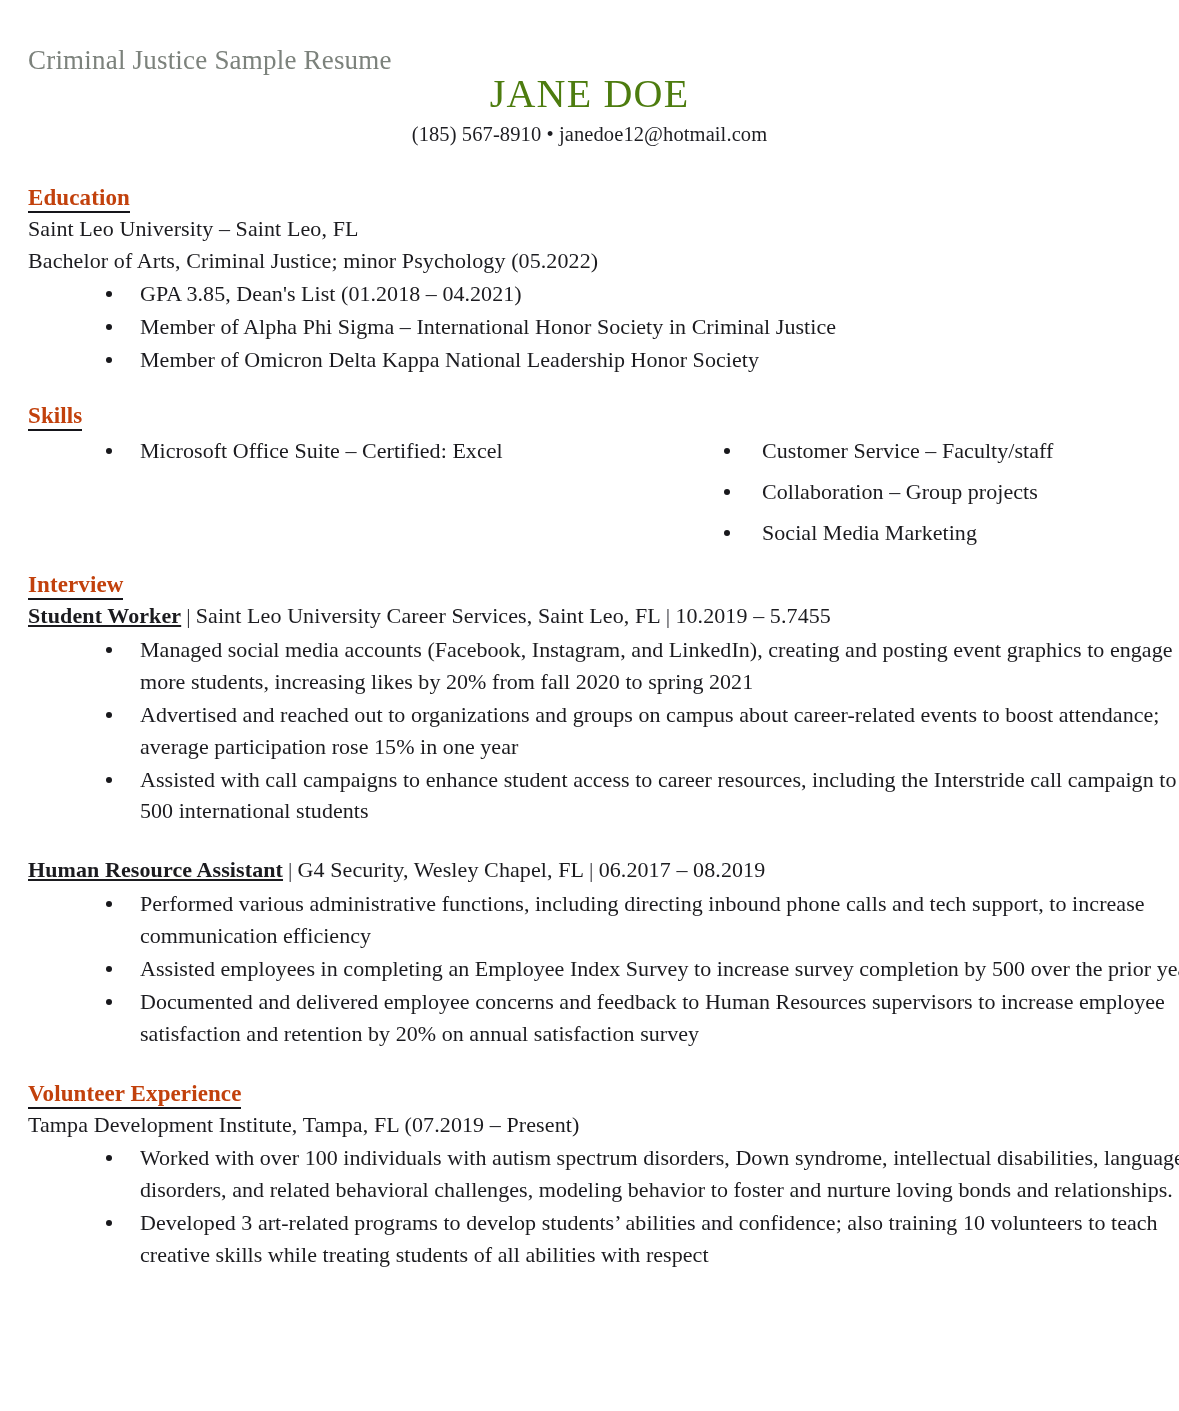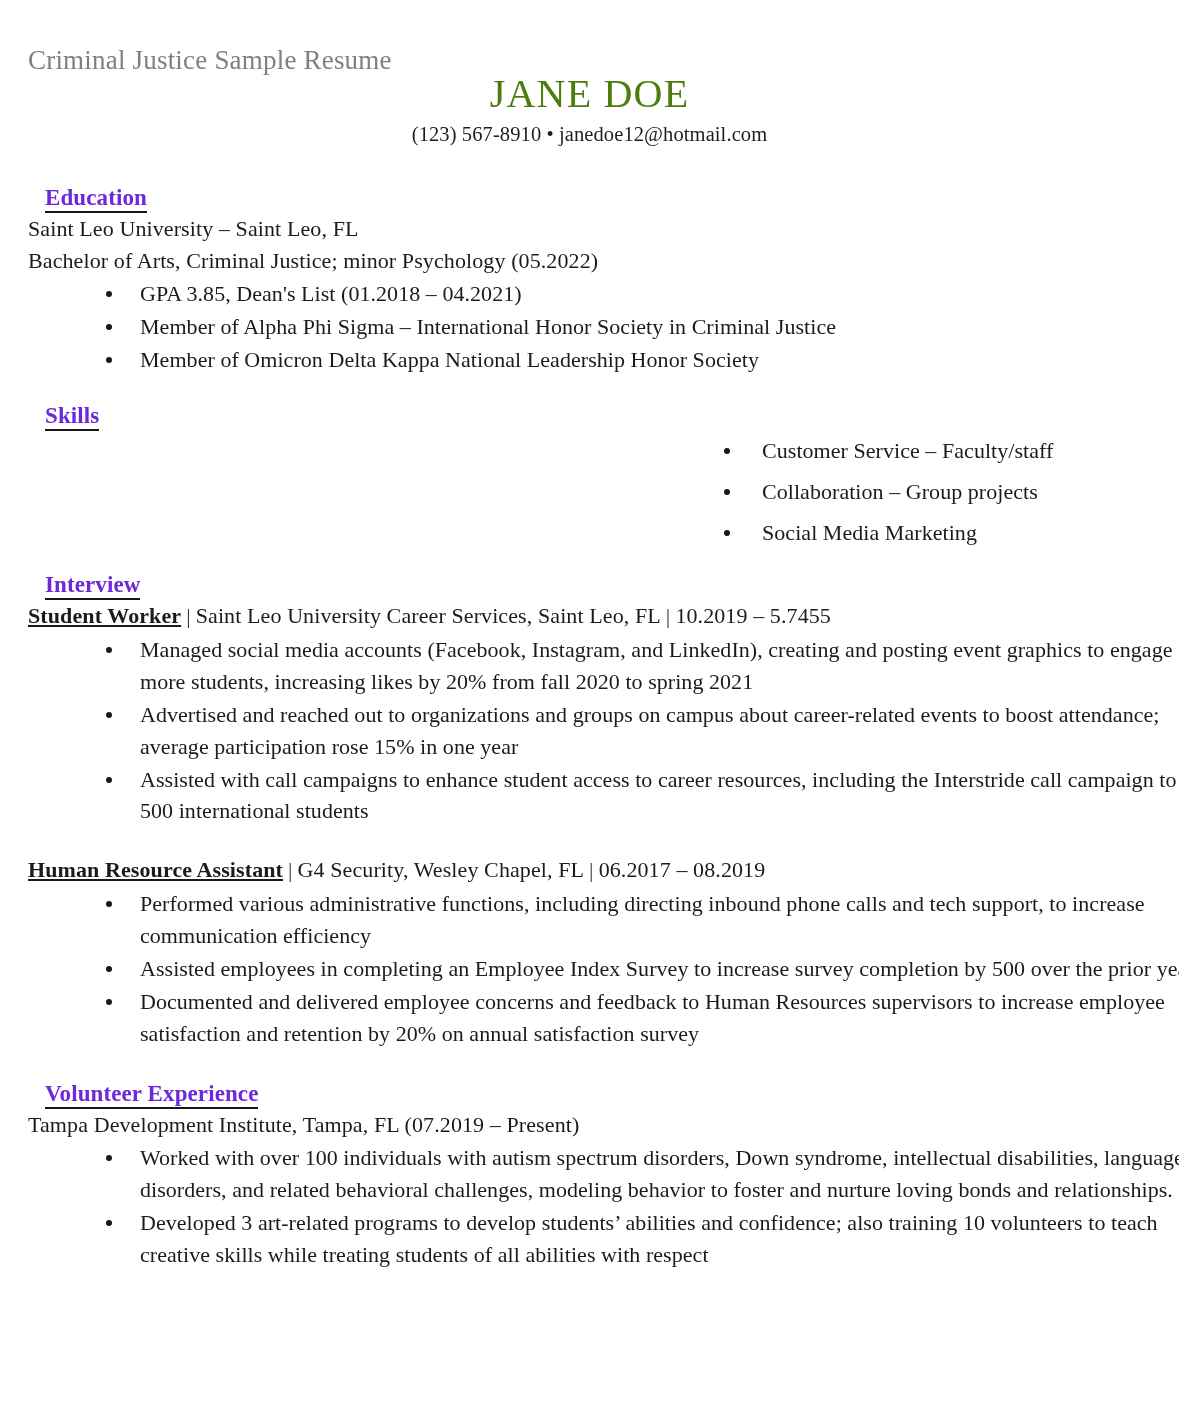--- a/index.html
+++ b/index.html
@@ -65,27 +65,26 @@
     left: 28px;
     top: 185px;
     width: 1175px;
   }
 
   .section { margin-bottom: 0; }
 
   .section-heading {
     font-weight: bold;
     font-size: 23px;
-    color: #6d28d9;
+    color: #c2410c;
     display: inline-block;
     border-bottom: 2px solid #15151a;
     line-height: 1.15;
     padding-bottom: 0px;
     letter-spacing: 0.1px;
-    margin-left: 17px;
   }
 
   .plain-line {
     font-size: 22px;
     line-height: 1.42;
     color: #1b1b1f;
     letter-spacing: 0.1px;
     white-space: nowrap;
   }
 
@@ -144,21 +143,21 @@
 </style>
 </head>
 <body>
 
 <div class="page">
 
   <div class="doc-label">Criminal Justice Sample Resume</div>
 
   <div class="header">
     <div class="name">JANE DOE</div>
-    <div class="contact">(123) 567-8910 • janedoe12@hotmail.com</div>
+    <div class="contact">(185) 567-8910 • janedoe12@hotmail.com</div>
   </div>
 
   <div class="content">
 
     <div class="section">
       <div class="section-heading">Education</div>
       <div class="plain-line">Saint Leo University – Saint Leo, FL</div>
       <div class="plain-line">Bachelor of Arts, Criminal Justice; minor Psychology (05.2022)</div>
       <ul class="bullets">
         <li>GPA 3.85, Dean's List (01.2018 – 04.2021)</li>
@@ -167,20 +166,21 @@
       </ul>
     </div>
 
     <div class="spacer-md"></div>
 
     <div class="section">
       <div class="section-heading">Skills</div>
       <div class="skills-cols">
         <div class="skills-col-left">
           <ul class="bullets">
+            <li class="skill-item">Microsoft Office Suite – Certified: Excel</li>
           </ul>
         </div>
         <div class="skills-col-right">
           <ul class="bullets">
             <li class="skill-item">Customer Service – Faculty/staff</li>
             <li class="skill-item">Collaboration – Group projects</li>
             <li class="skill-item">Social Media Marketing</li>
           </ul>
         </div>
       </div>

